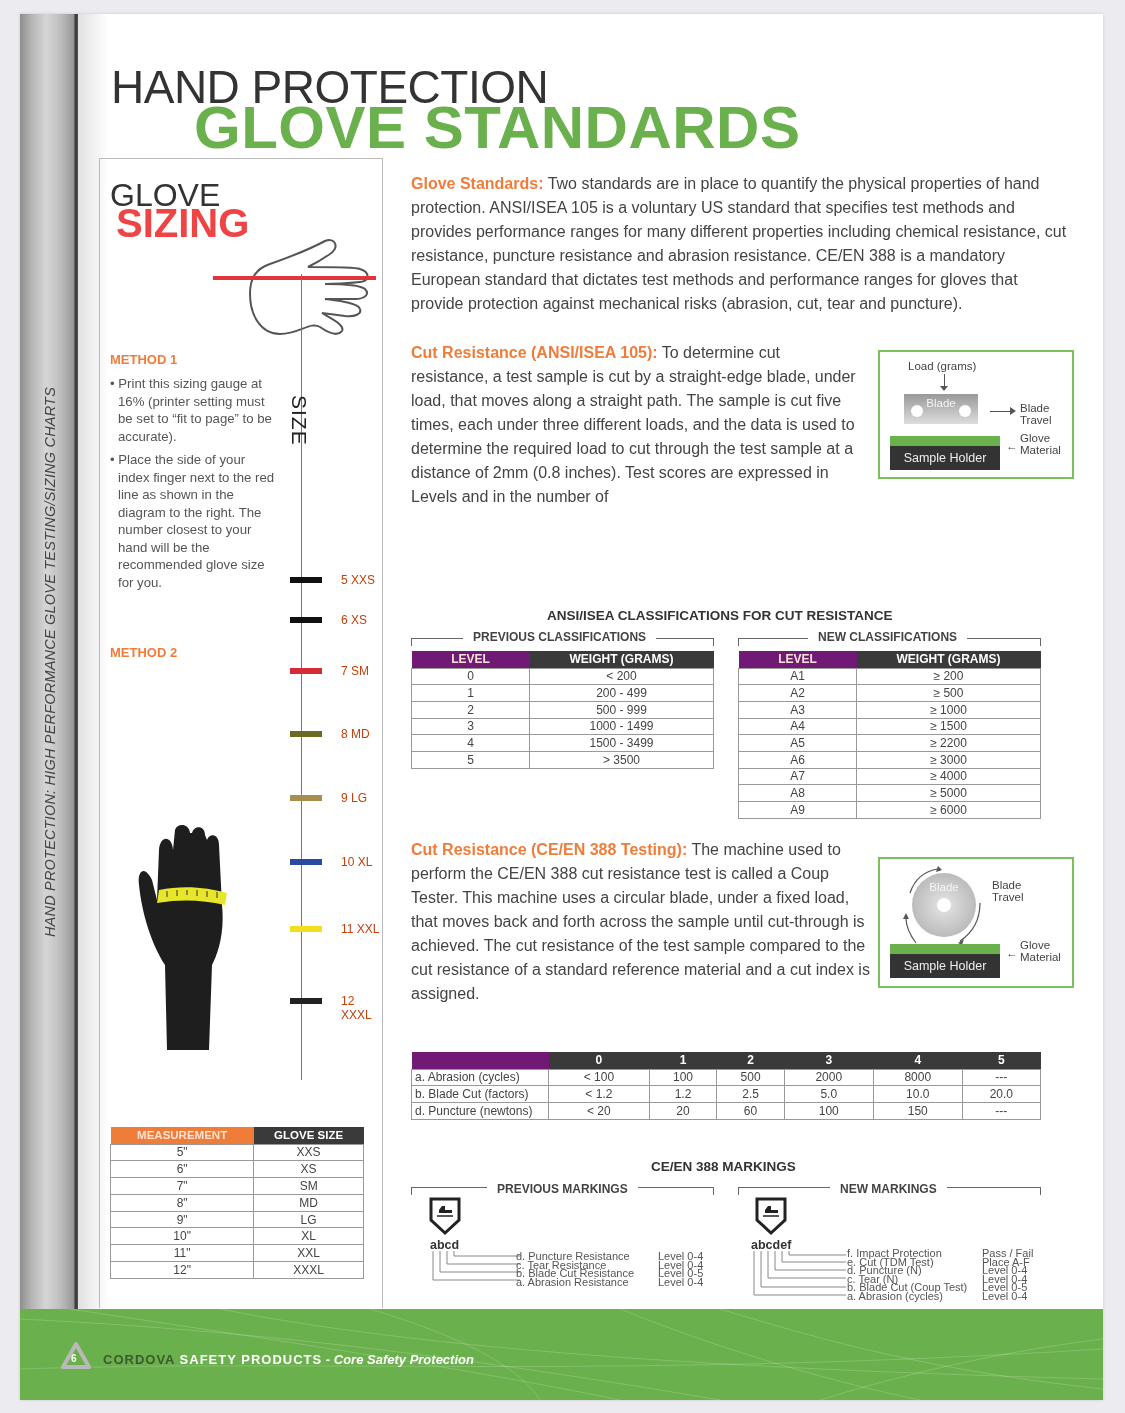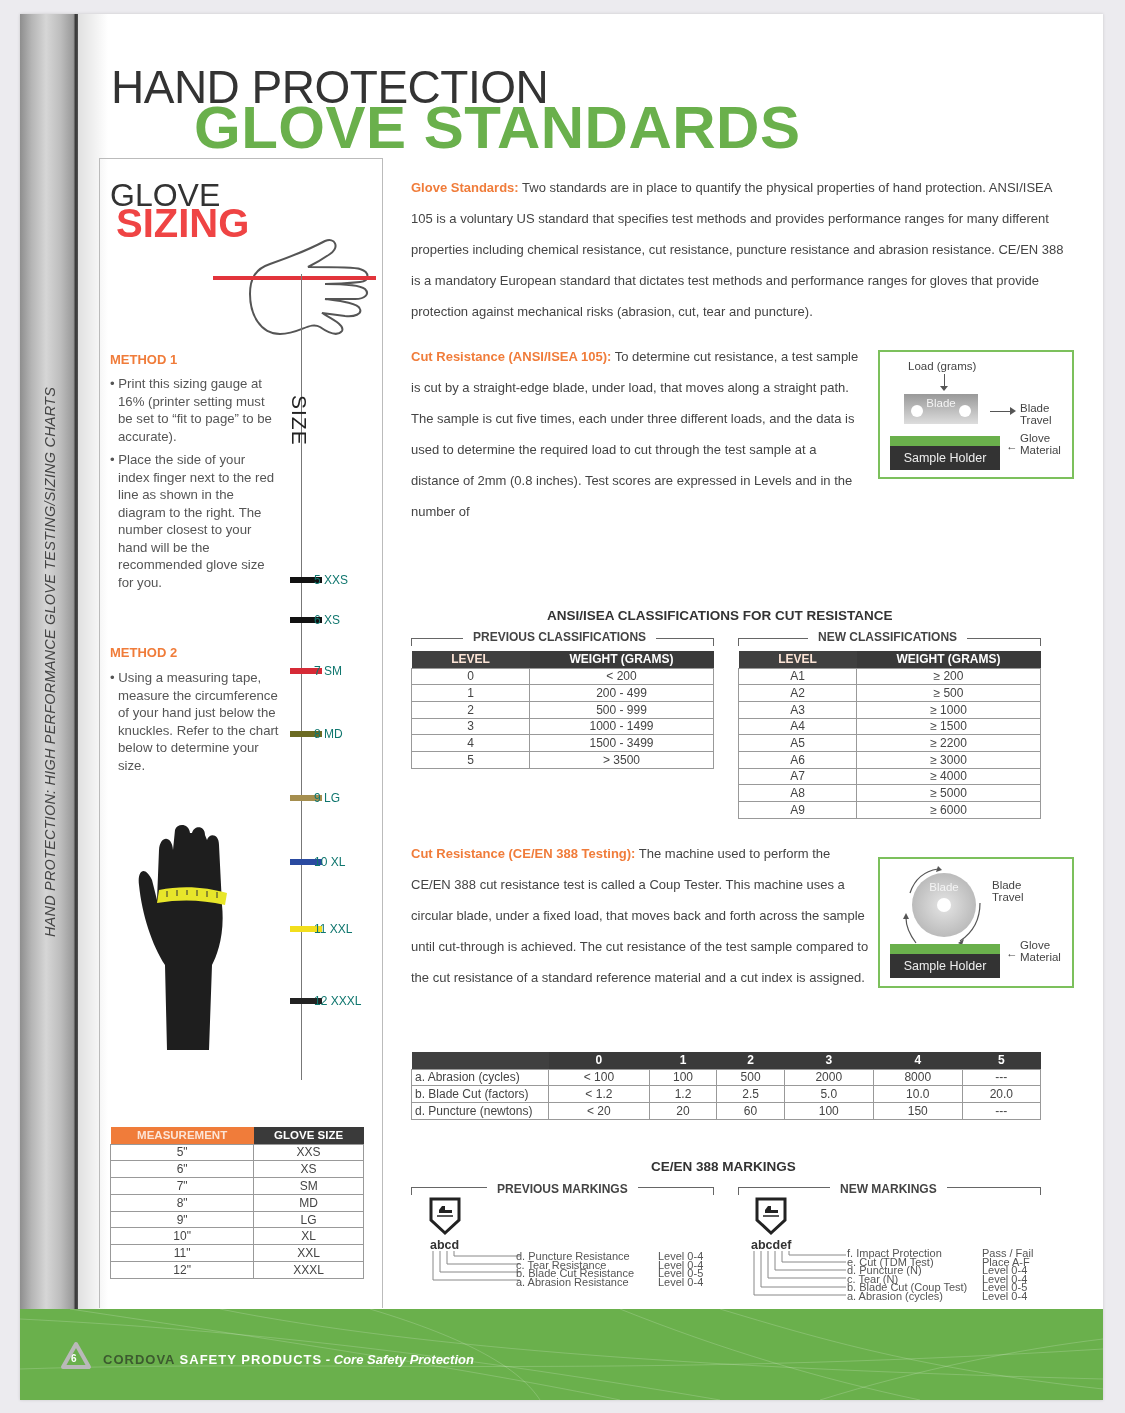--- a/index.html
+++ b/index.html
@@ -17,44 +17,44 @@
   .sizing-panel{position:absolute;left:79px;top:144px;width:284px;height:1150px;border:1px solid #bbb;border-bottom:none;}
   .glove-h1{position:absolute;left:10px;top:20px;font-size:32px;color:#333;line-height:32px;}
   .glove-h2{position:absolute;left:16px;top:44px;font-size:40px;color:#ef4444;font-weight:bold;line-height:40px;}
   .hand-drawing{position:absolute;left:110px;top:80px;width:170px;height:110px;}
   .method-h{position:absolute;left:10px;font-size:13px;font-weight:bold;color:#f07c3a;}
   .method-text{position:absolute;left:10px;width:170px;font-size:13.2px;line-height:17.5px;color:#555;}
   .method-text p{padding-left:8px;text-indent:-8px;margin-bottom:6px;}
   .scale-line{position:absolute;left:201px;top:115px;width:1px;height:806px;background:#777;}
   .size-label{position:absolute;left:211px;top:236px;font-size:21px;color:#222;transform:rotate(90deg);transform-origin:left top;letter-spacing:1px;}
   .tick{position:absolute;left:190px;width:32px;height:6px;}
-  .tick-label{position:absolute;left:214px;font-size:12px;color:#0f766e;}
+  .tick-label{position:absolute;left:241px;font-size:12px;color:#c2410c;}
   .glove-photo{position:absolute;left:37px;top:666px;width:95px;height:232px;}
 
   .size-table{position:absolute;left:10px;top:968px;width:254px;border-collapse:collapse;font-size:12px;}
   .size-table th{height:17px;color:#fff;font-size:11.5px;font-weight:bold;}
   .size-table th.o{background:#f07c3a;color:#fce4d6;}
   .size-table th.d{background:#3a3a3a;}
   .size-table td{border:1px solid #999;text-align:center;height:16.8px;color:#444;}
 
-  .para{position:absolute;font-size:13px;line-height:31px;color:#444;}
+  .para{position:absolute;font-size:16px;line-height:24px;color:#444;}
   .para .hl{color:#f07c3a;font-weight:bold;}
 
   .diag-box{position:absolute;border:2px solid #7cc05c;background:#fff;}
   .diag-text{position:absolute;font-size:11.5px;color:#444;line-height:12px;}
   .holder-green{position:absolute;background:#6ab04c;}
   .holder-dark{position:absolute;background:#333;color:#eee;font-size:12.5px;text-align:center;}
 
   .sec-title{position:absolute;font-size:13.5px;font-weight:bold;color:#333;}
   .bracket{position:absolute;height:8px;border-top:1px solid #666;border-left:1px solid #666;border-right:1px solid #666;}
   .bracket-label{position:absolute;font-size:12px;font-weight:bold;color:#444;background:#fff;padding:0 10px;}
 
   table.ct{position:absolute;border-collapse:collapse;font-size:12px;}
   table.ct th{height:17px;font-size:12px;font-weight:bold;}
-  table.ct th.o{background:#404040;color:#fce4d6;}
+  table.ct th.o{background:#701a75;color:#fce4d6;}
   table.ct th.d{background:#3a3a3a;color:#fff;}
   table.ct td{border:1px solid #999;text-align:center;height:16.7px;color:#444;}
   table.ct td.l{text-align:left;padding-left:3px;}
 
   .marking{position:absolute;font-size:11px;line-height:9px;color:#555;}
   .shield{position:absolute;width:34px;height:40px;}
   .abcd{position:absolute;font-size:12.5px;font-weight:bold;color:#333;}
 
   .footer{position:absolute;left:0;top:1295px;width:1083px;height:91px;background:#6ab04c;overflow:hidden;}
   .footer-lines{position:absolute;left:0;top:0;width:1083px;height:91px;}
@@ -88,23 +88,20 @@
     <div class="scale-line"></div>
     <div class="size-label">SIZE</div>
 
     <div class="method-h" style="top:193px;">METHOD 1</div>
     <div class="method-text" style="top:216px;">
       <p>• Print this sizing gauge at 16% (printer setting must be set to “fit to page” to be accurate).</p>
       <p>• Place the side of your index finger next to the red line as shown in the diagram to the right. The number closest to your hand will be the recommended glove size for you.</p>
     </div>
 
     <div class="method-h" style="top:486px;">METHOD 2</div>
-    <div class="method-text" style="top:510px;">
-      <p>• Using a measuring tape, measure the circumference of your hand just below the knuckles. Refer to the chart below to determine your size.</p>
-    </div>
 
     <div id="ticks">
         <div class="tick" style="top: 418px; background: rgb(17, 17, 17);"></div>
         <div class="tick-label" style="top: 414px;">5 XXS</div>
         <div class="tick" style="top: 458px; background: rgb(17, 17, 17);"></div>
         <div class="tick-label" style="top: 454px;">6 XS</div>
         <div class="tick" style="top: 509px; background: rgb(214, 42, 54);"></div>
         <div class="tick-label" style="top: 505px;">7 SM</div>
         <div class="tick" style="top: 572px; background: rgb(107, 106, 34);"></div>
         <div class="tick-label" style="top: 568px;">8 MD</div>

